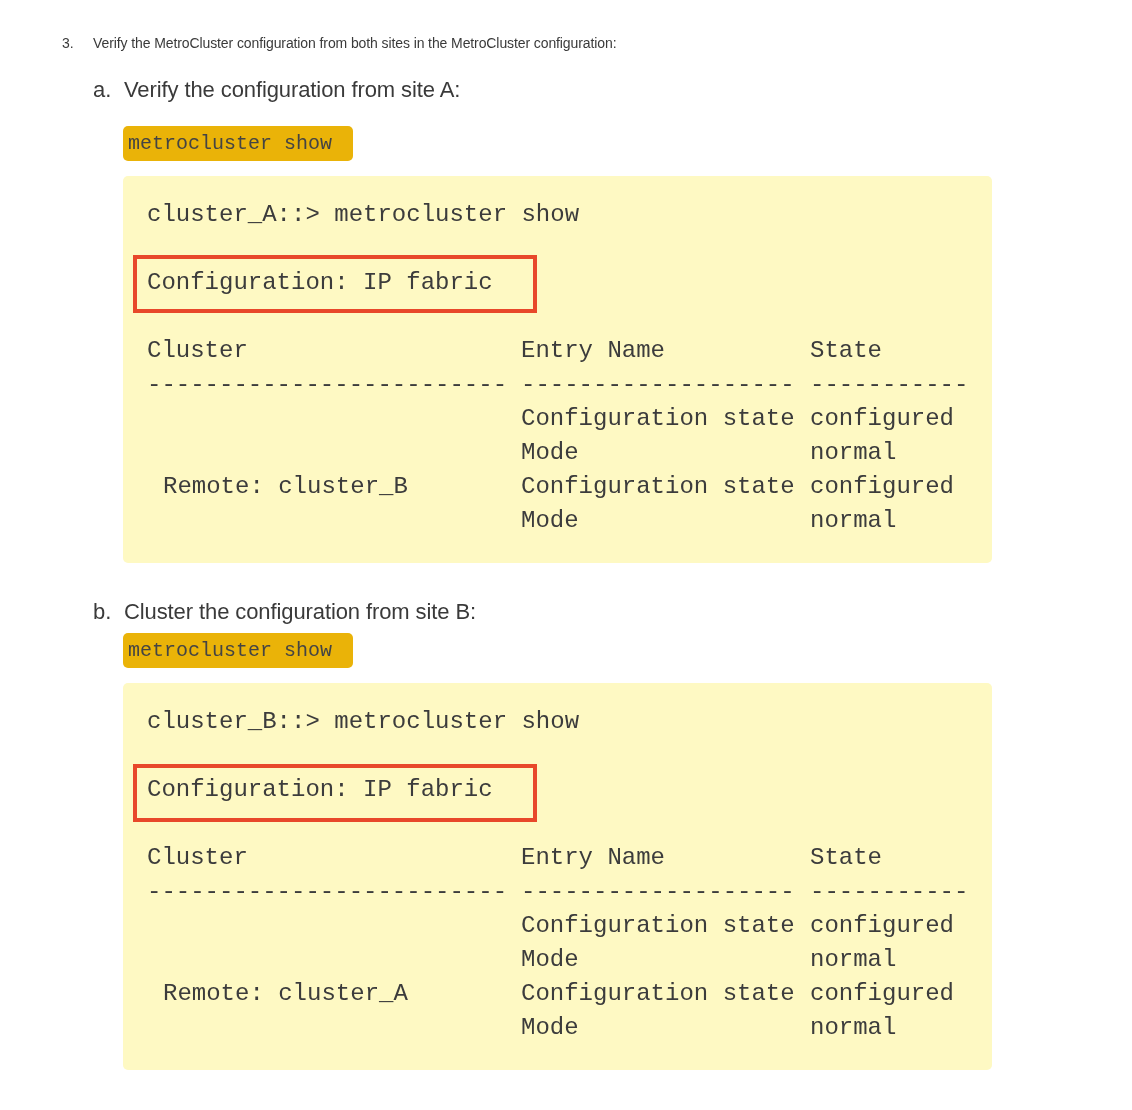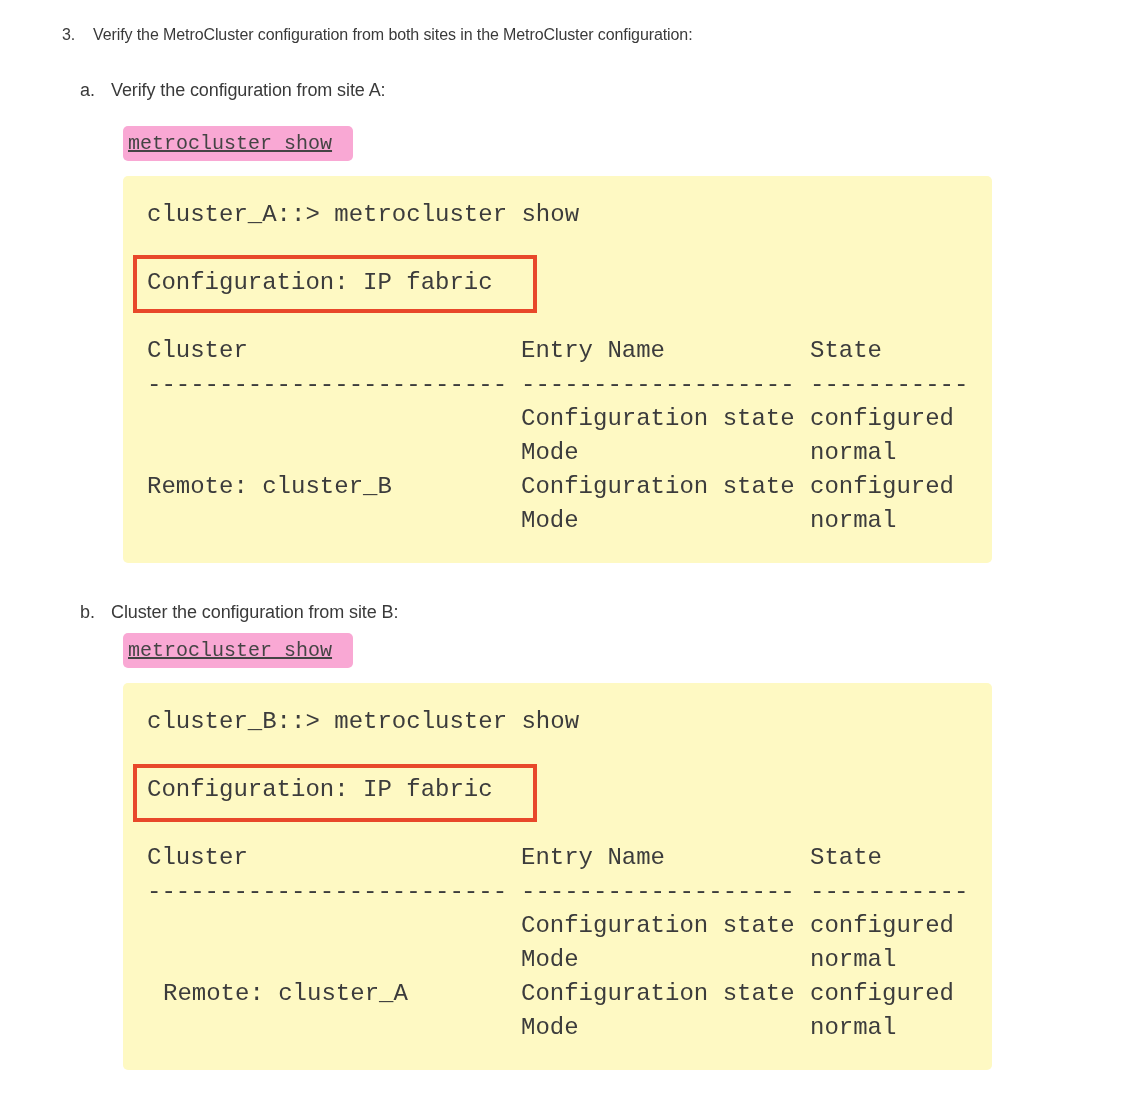--- a/index.html
+++ b/index.html
@@ -11,51 +11,50 @@
       width: 1132px;
       height: 1110px;
       position: relative;
       overflow: hidden;
       font-family: "Liberation Sans", "DejaVu Sans", sans-serif;
       color: #3a3a3a;
     }
     .step-title {
       position: absolute;
       left: 62px;
-      top: 20px;
-      font-size: 16px;
+      top: 28px;
+      font-size: 14px;
       line-height: 30px;
       white-space: nowrap;
       letter-spacing: -0.1px;
     }
     .step-num { display: inline-block; width: 31px; }
     .sub-title {
       position: absolute;
-      left: 80px;
-      font-size: 18px;
+      left: 93px;
+      font-size: 22px;
       line-height: 30px;
       white-space: nowrap;
       letter-spacing: -0.1px;
     }
     .sub-letter { display: inline-block; width: 31px; }
     .inline-code {
       position: absolute;
       left: 123px;
       width: 230px;
       height: 35px;
-      background: #f9a8d4;
+      background: #eab308;
       border-radius: 5px;
       font-family: "Liberation Mono", "DejaVu Sans Mono", monospace;
       font-size: 20px;
       line-height: 35px;
       color: #444444;
       padding-left: 5px;
       box-sizing: border-box;
       white-space: pre;
-      text-decoration: underline;
     }
     .code-block {
       position: absolute;
       left: 123px;
       width: 869px;
       height: 387px;
       background: #fef9c3;
       border-radius: 5px;
       font-family: "Liberation Mono", "DejaVu Sans Mono", monospace;
       font-size: 24px;
@@ -108,21 +107,21 @@
   <div class="col" style="left:398px; top:192px;">-------------------</div>
   <div class="col" style="left:687px; top:192px;">-----------</div>
 
   <div class="col" style="left:398px; top:226px;">Configuration state</div>
   <div class="col" style="left:687px; top:226px;">configured</div>
 
   <div class="col" style="left:24px; top:260px;"></div>
   <div class="col" style="left:398px; top:260px;">Mode</div>
   <div class="col" style="left:687px; top:260px;">normal</div>
 
-  <div class="col" style="left:24px; top:294px;">Remote: cluster_B</div>
+  <div class="col" style="left:40px; top:294px;">Remote: cluster_B</div>
   <div class="col" style="left:398px; top:294px;">Configuration state</div>
   <div class="col" style="left:687px; top:294px;">configured</div>
 
   <div class="col" style="left:24px; top:328px;"></div>
   <div class="col" style="left:398px; top:328px;">Mode</div>
   <div class="col" style="left:687px; top:328px;">normal</div>
 </div>
 
 <div class="sub-title" style="top:597px;">
   <span class="sub-letter">b.</span><span>Cluster the configuration from site B:</span>

